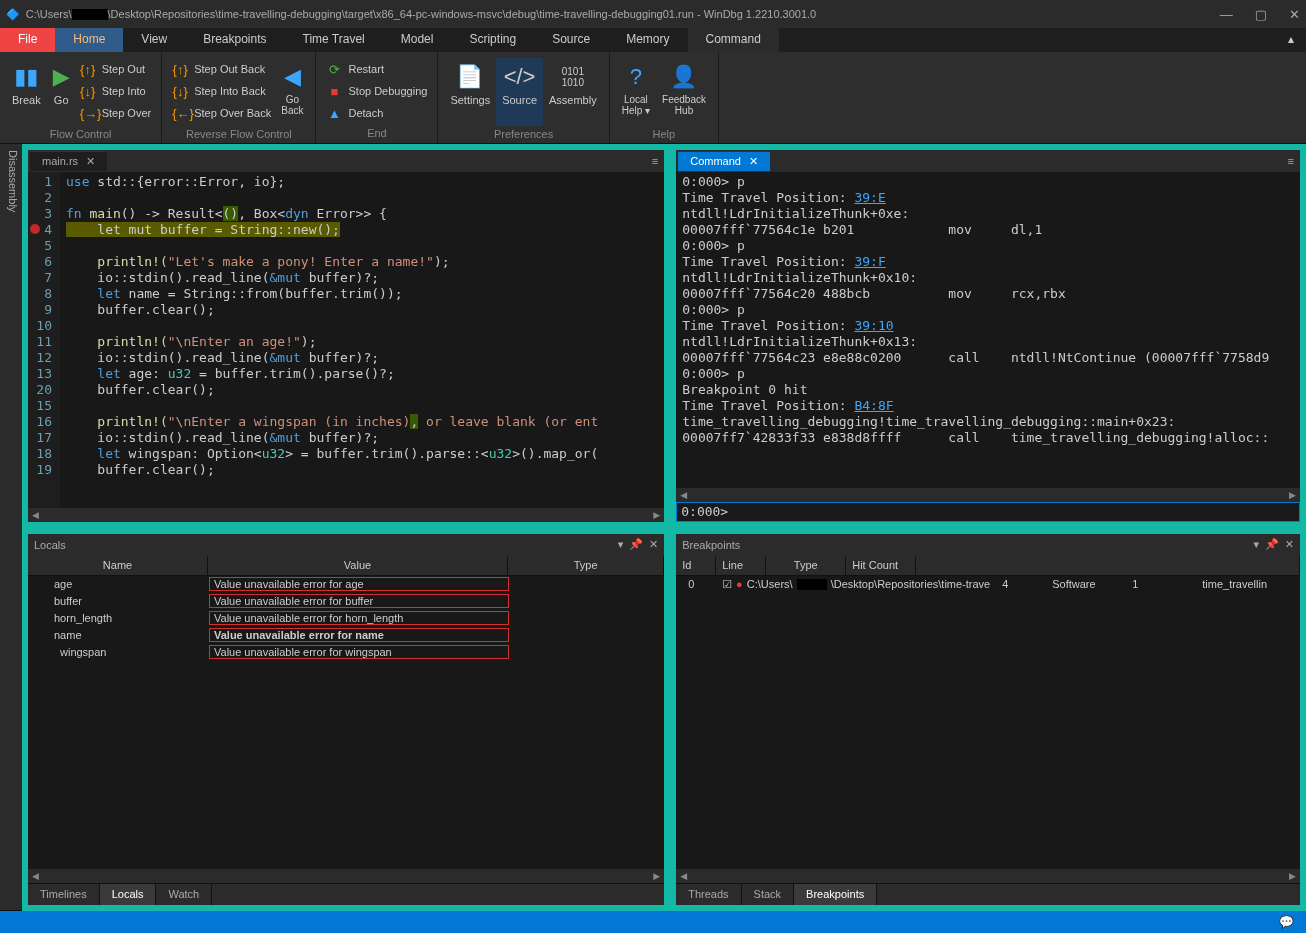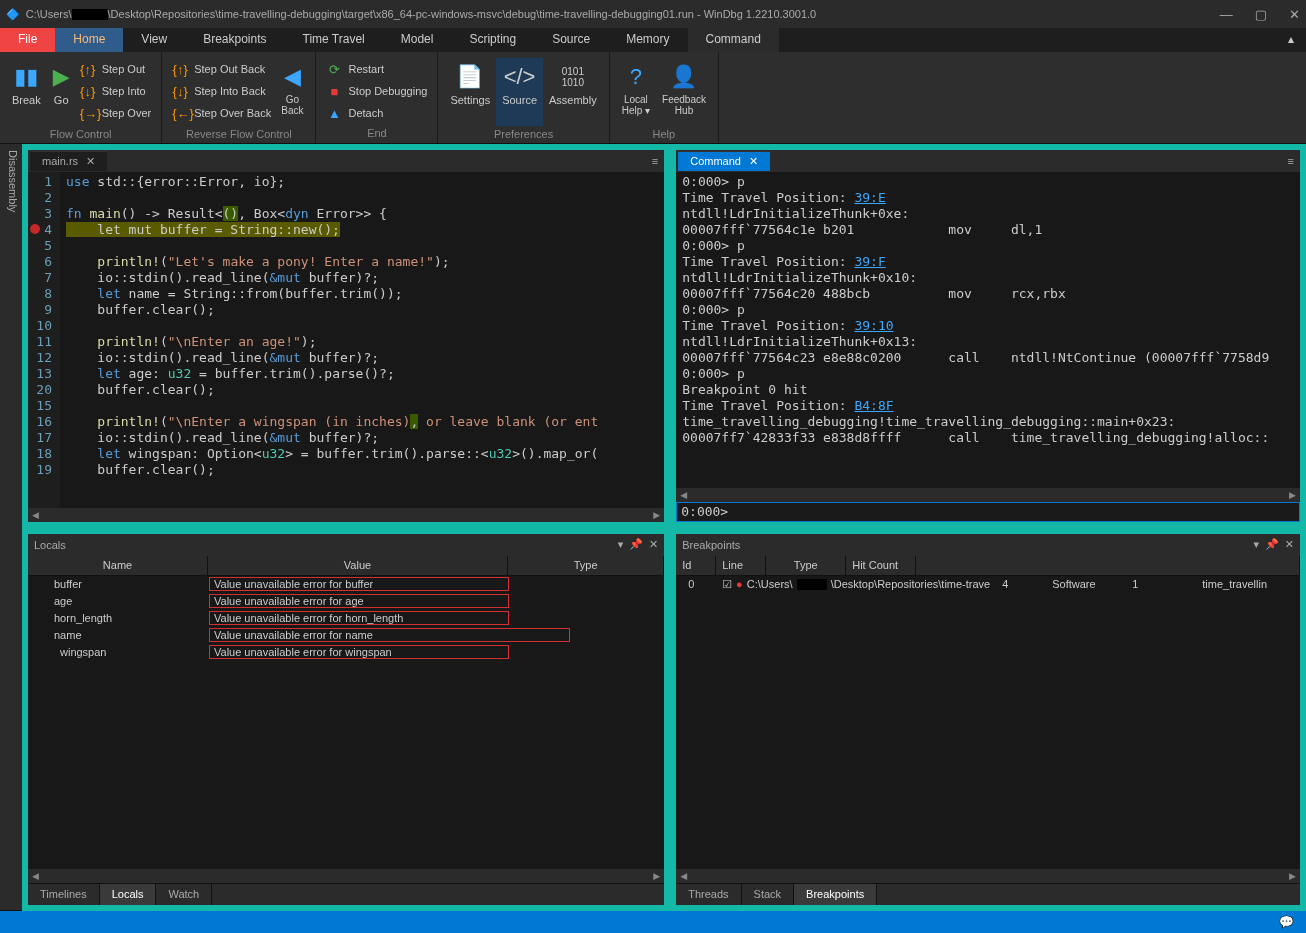--- a/index.html
+++ b/index.html
@@ -313,34 +313,34 @@
               <span>✕</span>
             </div>
         </div>
         <div class="tbl-header">
           <div style="width:180px;text-align:center;">Name</div>
           <div style="width:300px;text-align:center;">Value</div>
           <div style="flex:1;text-align:center;">Type</div>
         </div>
         <div class="pane-body tbl-body" id="locals-body">
             <div class="tbl-row">
+              <div style="width: 180px; padding-left: 26px;">age</div>
+              <div class="errval" style="width: 300px;">Value unavailable error for age</div>
+            </div>
+            <div class="tbl-row">
               <div style="width: 180px; padding-left: 26px;">buffer</div>
               <div class="errval" style="width: 300px;">Value unavailable error for buffer</div>
             </div>
             <div class="tbl-row">
-              <div style="width: 180px; padding-left: 26px;">age</div>
-              <div class="errval" style="width: 300px;">Value unavailable error for age</div>
-            </div>
-            <div class="tbl-row">
               <div style="width: 180px; padding-left: 26px;">horn_length</div>
               <div class="errval" style="width: 300px;">Value unavailable error for horn_length</div>
             </div>
             <div class="tbl-row">
               <div style="width: 180px; padding-left: 26px;">name</div>
-              <div class="errval" style="width: 361px;">Value unavailable error for name</div>
+              <div class="errval" style="width: 300px; font-weight: bold;">Value unavailable error for name</div>
             </div>
             <div class="tbl-row">
               <div style="width: 180px; padding-left: 32px;">wingspan</div>
               <div class="errval" style="width: 300px;">Value unavailable error for wingspan</div>
             </div>
           </div>
         <div class="hscroll">
             <span class="arrow">◀</span>
             <div class="track"></div>
             <span class="arrow">▶</span>

